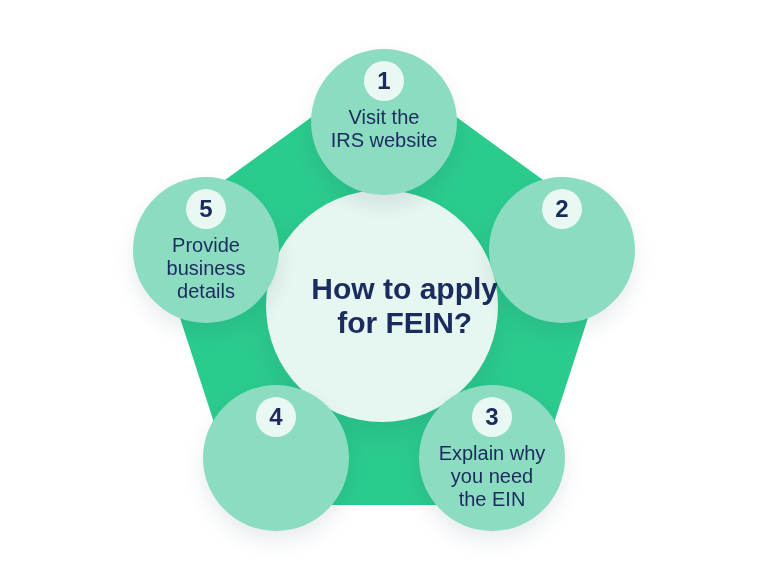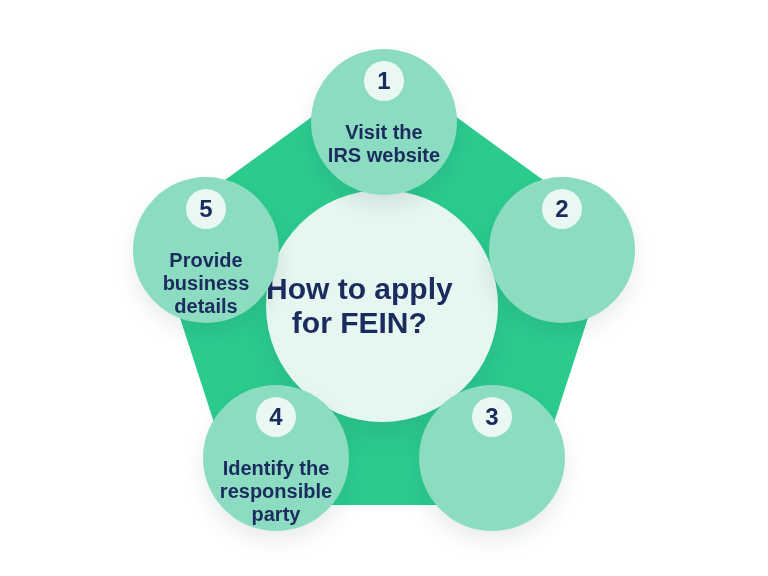--- a/index.html
+++ b/index.html
@@ -33,21 +33,21 @@
     stroke-linejoin: round;
   }
   .center-circle {
     position: absolute;
     left: 266px; top: 190px;
     width: 232px; height: 232px;
     border-radius: 50%;
     background: var(--center-circle);
     display: flex;
     align-items: center;
-    justify-content: flex-start;
+    justify-content: flex-end;
     box-shadow: 0 14px 26px rgba(30, 60, 80, 0.10);
   }
   .diagram-title {
     color: var(--text);
     font-size: 30px;
     line-height: 1.13;
     font-weight: bold;
     text-align: center;
     white-space: pre-line;
   }
@@ -76,25 +76,25 @@
     justify-content: center;
     flex: 0 0 auto;
   }
   .badge-number {
     color: var(--text);
     font-size: 24px;
     font-weight: bold;
     line-height: 1;
   }
   .step-label {
-    margin-top: 20px;
+    margin-top: 5px;
     color: var(--text);
     font-size: 20px;
     line-height: 1.15;
-    font-weight: bold;
+    font-weight: normal;
     text-align: center;
     white-space: pre-line;
   }
 </style>
 </head>
 <body>
 
 <div class="stage">
 
   <svg class="pentagon-svg" width="768" height="576" viewBox="0 0 768 576" aria-hidden="true">
@@ -117,29 +117,29 @@
   <div class="step step-2">
     <div class="badge">
       <span class="badge-number">2</span>
     </div>
   </div>
 
   <div class="step step-3">
     <div class="badge">
       <span class="badge-number">3</span>
     </div>
+    <div class="step-label">Explain why
+you need
+the EIN</div>
   </div>
 
   <div class="step step-4">
     <div class="badge">
       <span class="badge-number">4</span>
     </div>
-    <div class="step-label">Identify the
-responsible
-party</div>
   </div>
 
   <div class="step step-5">
     <div class="badge">
       <span class="badge-number">5</span>
     </div>
     <div class="step-label">Provide
 business
 details</div>
   </div>

